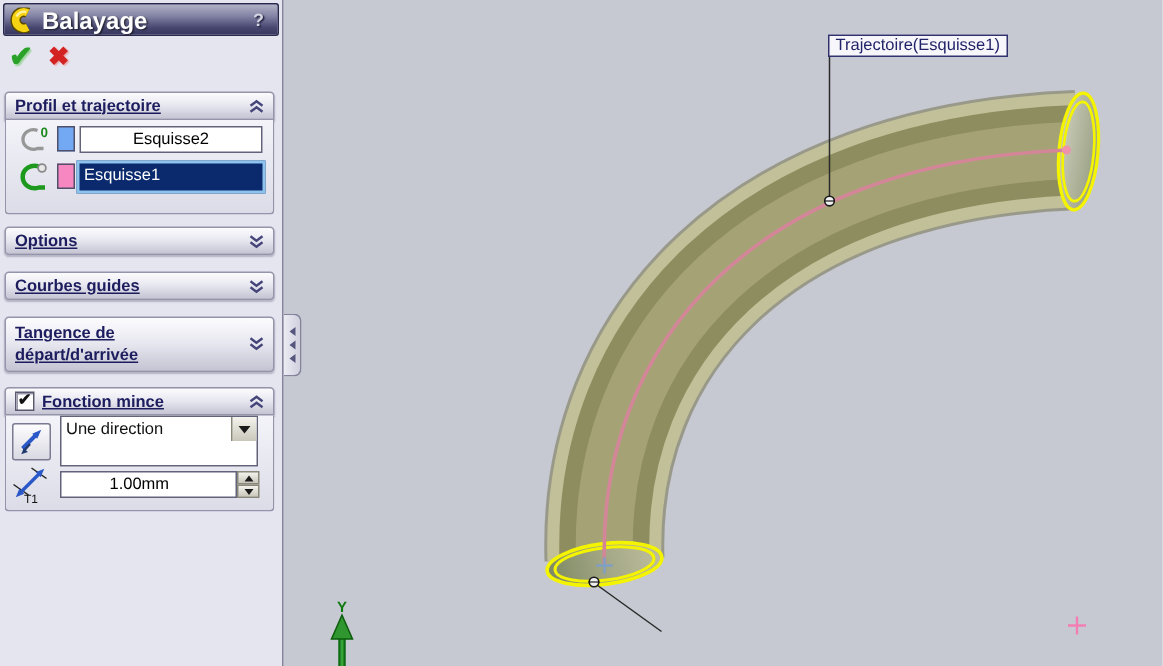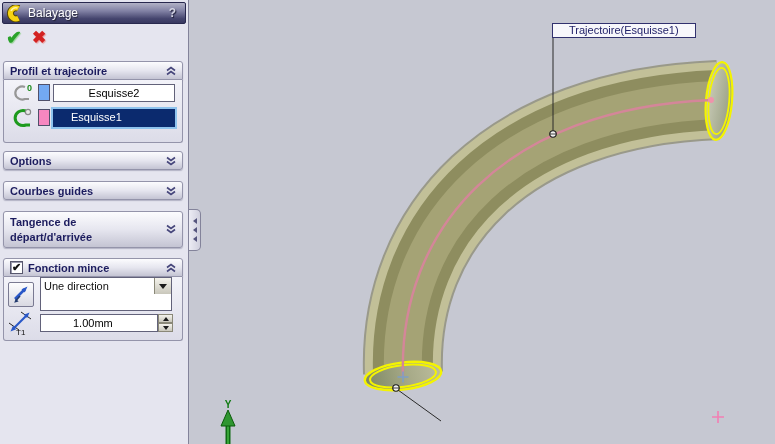--- a/index.html
+++ b/index.html
@@ -2,57 +2,57 @@
 <html><head>
 <meta charset="utf-8">
 <style>
   html,body{margin:0;padding:0;}
   #stage{position:relative;width:775px;height:444px;background:#c6c8d2;overflow:hidden;
          font-family:"Liberation Sans",sans-serif;-webkit-font-smoothing:antialiased;}
   
   #view{position:absolute;left:0;top:0;z-index:1;}
   
   .callout{position:absolute;z-index:2;height:15px;line-height:13px;border:1px solid #31316e;
-           background:#f7f7fb;color:#23236a;font-size:11px;padding:0 16px;box-sizing:border-box;
+           background:#f7f7fb;color:#23236a;font-size:11px;padding:0 4px;box-sizing:border-box;
            white-space:nowrap;}
   #callout-traj{left:552px;top:23px;}
   #callout-profil{left:397px;top:420px;}
   
   #panel{position:absolute;left:0;top:0;width:189px;height:444px;background:#e5e5ef;
          border-right:1px solid #83839a;box-sizing:border-box;z-index:3;}
   #titlebar{position:absolute;left:2px;top:2px;width:184px;height:22px;box-sizing:border-box;
             background:linear-gradient(180deg,#b2b2c6 0%,#8181a4 40%,#45456e 78%,#383860 100%);
             border:1px solid #28284e;border-radius:2px;}
-  #titlebar .ttl{position:absolute;left:25px;top:3px;color:#fff;font-size:12px;font-weight:normal;
+  #titlebar .ttl{position:absolute;left:25px;top:3px;color:#fff;font-size:16px;font-weight:bold;
                  text-shadow:1px 1px 1px rgba(0,0,0,.55);}
   #titlebar .help{position:absolute;right:9px;top:3px;color:#d4d4e2;font-weight:bold;font-size:12px;
                   text-shadow:1px 1px 1px #1d1d38;}
   #titlebar svg{position:absolute;left:3px;top:2px;}
   .btn-ok{position:absolute;left:6px;top:26px;font-size:19px;font-weight:bold;color:#2aa22a;
           text-shadow:1px 1px 1px #9ad49a;cursor:pointer;}
   .btn-x{position:absolute;left:32px;top:27px;font-size:17px;font-weight:bold;color:#d32222;
          text-shadow:1px 1px 1px #e8a0a0;cursor:pointer;}
   .group{position:absolute;left:3px;width:180px;box-sizing:border-box;}
   .ghdr{position:relative;height:19px;box-sizing:border-box;
         background:linear-gradient(180deg,#fcfcfe 0%,#e6e6ef 50%,#c4c4d3 100%);
         border:1px solid #9494aa;border-radius:3px;display:flex;align-items:center;
         font-size:11px;font-weight:bold;color:#1c1c5e;padding:0 6px;
-        box-shadow:0 1px 1px rgba(90,90,120,.35);}
+        box-shadow:0 1px 1px rgba(90,90,120,.35);text-decoration:underline;}
   .expanded .ghdr{border-radius:3px 3px 0 0;}
   .gbody{position:relative;background:linear-gradient(180deg,#f3f3f9,#dcdce8);
          border:1px solid #9494aa;border-top:none;border-radius:0 0 3px 3px;box-sizing:border-box;}
   .chev{position:absolute;right:5px;top:50%;transform:translateY(-50%);}
   #g-tangence .ghdr{height:37px;align-items:flex-start;padding-top:3px;}
   #g-tangence .ghdr span{display:block;width:142px;line-height:1.4;}
   #g-tangence .chev{top:12px;transform:none;}
   .field{position:absolute;box-sizing:border-box;border:1px solid #62627a;background:#fff;
          font-family:"Liberation Sans",sans-serif;font-size:11px;padding:0 3px;height:18px;}
   .swatch{position:absolute;width:12px;height:17px;border:1px solid #50506a;box-sizing:border-box;}
   .sel-field{position:absolute;box-sizing:border-box;border:2px solid #8ec3ee;background:#0b2a6e;
-             color:#fff;font-size:11px;padding:2px 18px;height:22px;}
+             color:#fff;font-size:11px;padding:2px 3px;height:22px;}
   .rowicon{position:absolute;}
   .cbx{position:absolute;left:6px;top:2px;width:13px;height:13px;background:#fff;
        border:1px solid #58586e;box-shadow:inset 1px 1px 0 #9a9aae;box-sizing:border-box;
        font-size:11px;line-height:11px;text-align:center;color:#111;font-weight:bold;cursor:pointer;}
   #g-fonction .ghdr{padding-left:24px;}
   .pushbtn{position:absolute;left:4px;top:5px;width:26px;height:25px;box-sizing:border-box;
            background:linear-gradient(180deg,#fdfdfe,#d9d9e2);border:1px solid #7a7a92;
            border-radius:2px;cursor:pointer;}
   .combo{position:absolute;left:36px;top:0;width:132px;height:34px;box-sizing:border-box;
          border:1px solid #62627a;background:#fff;cursor:pointer;}

